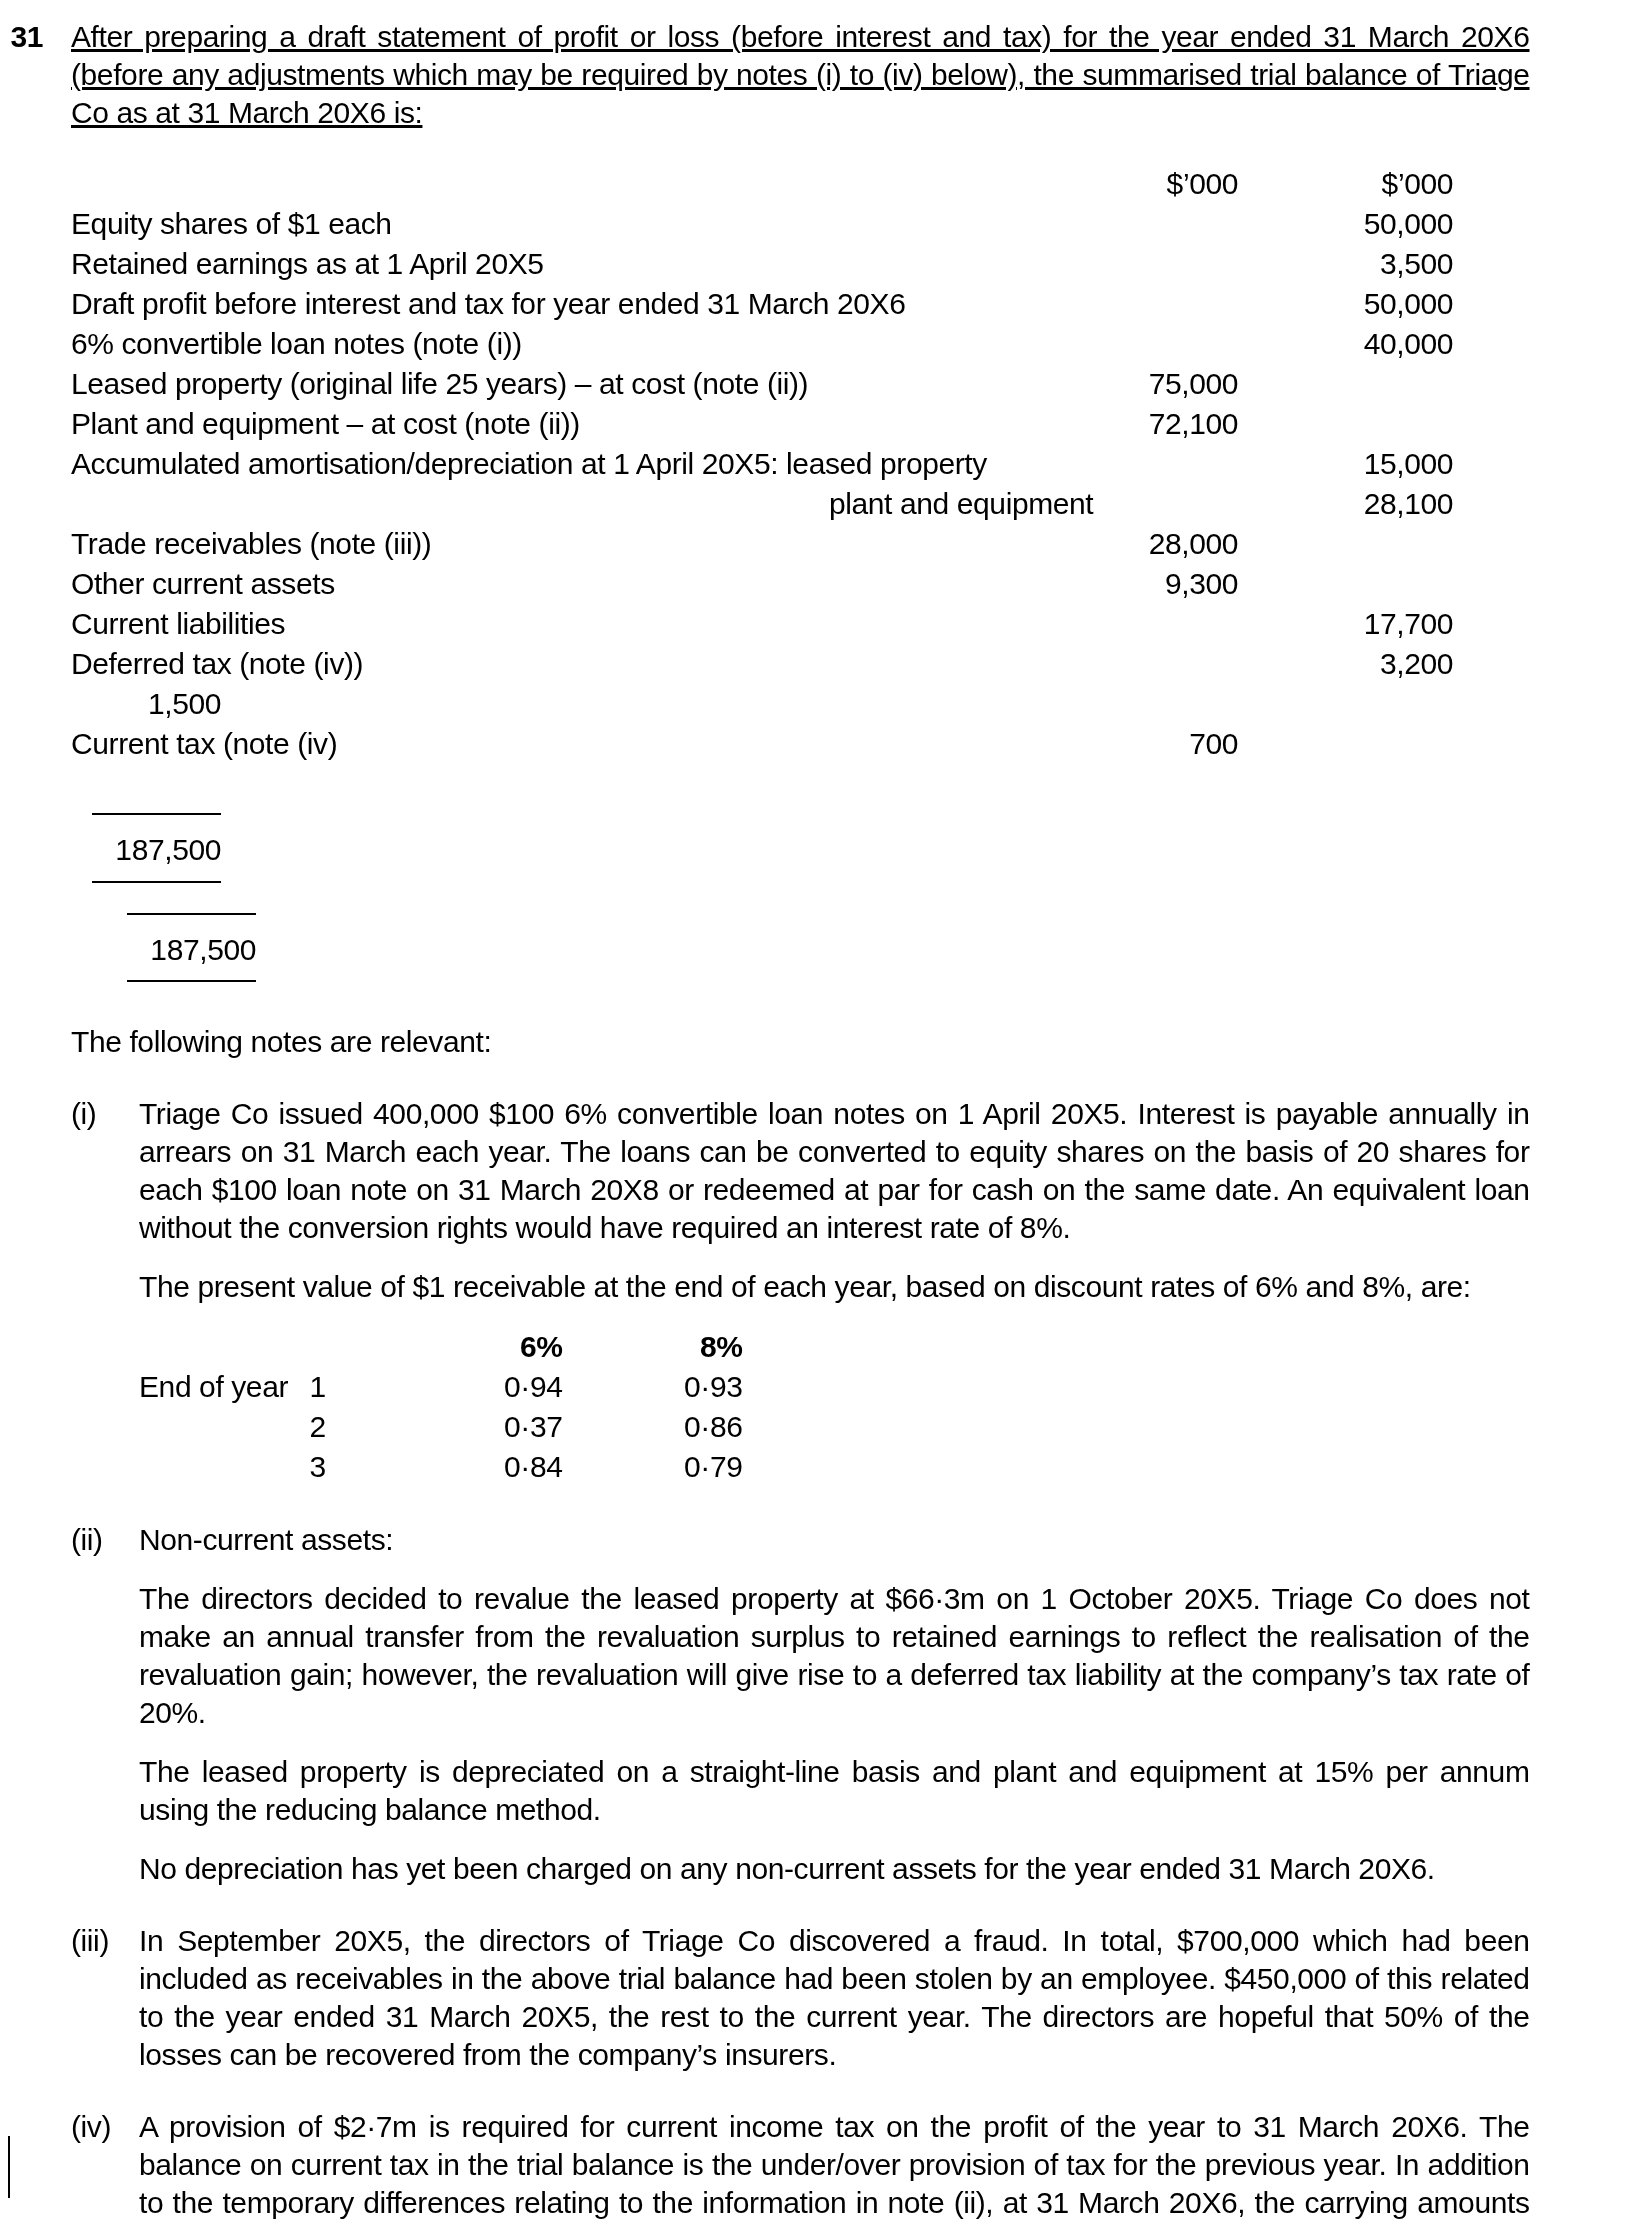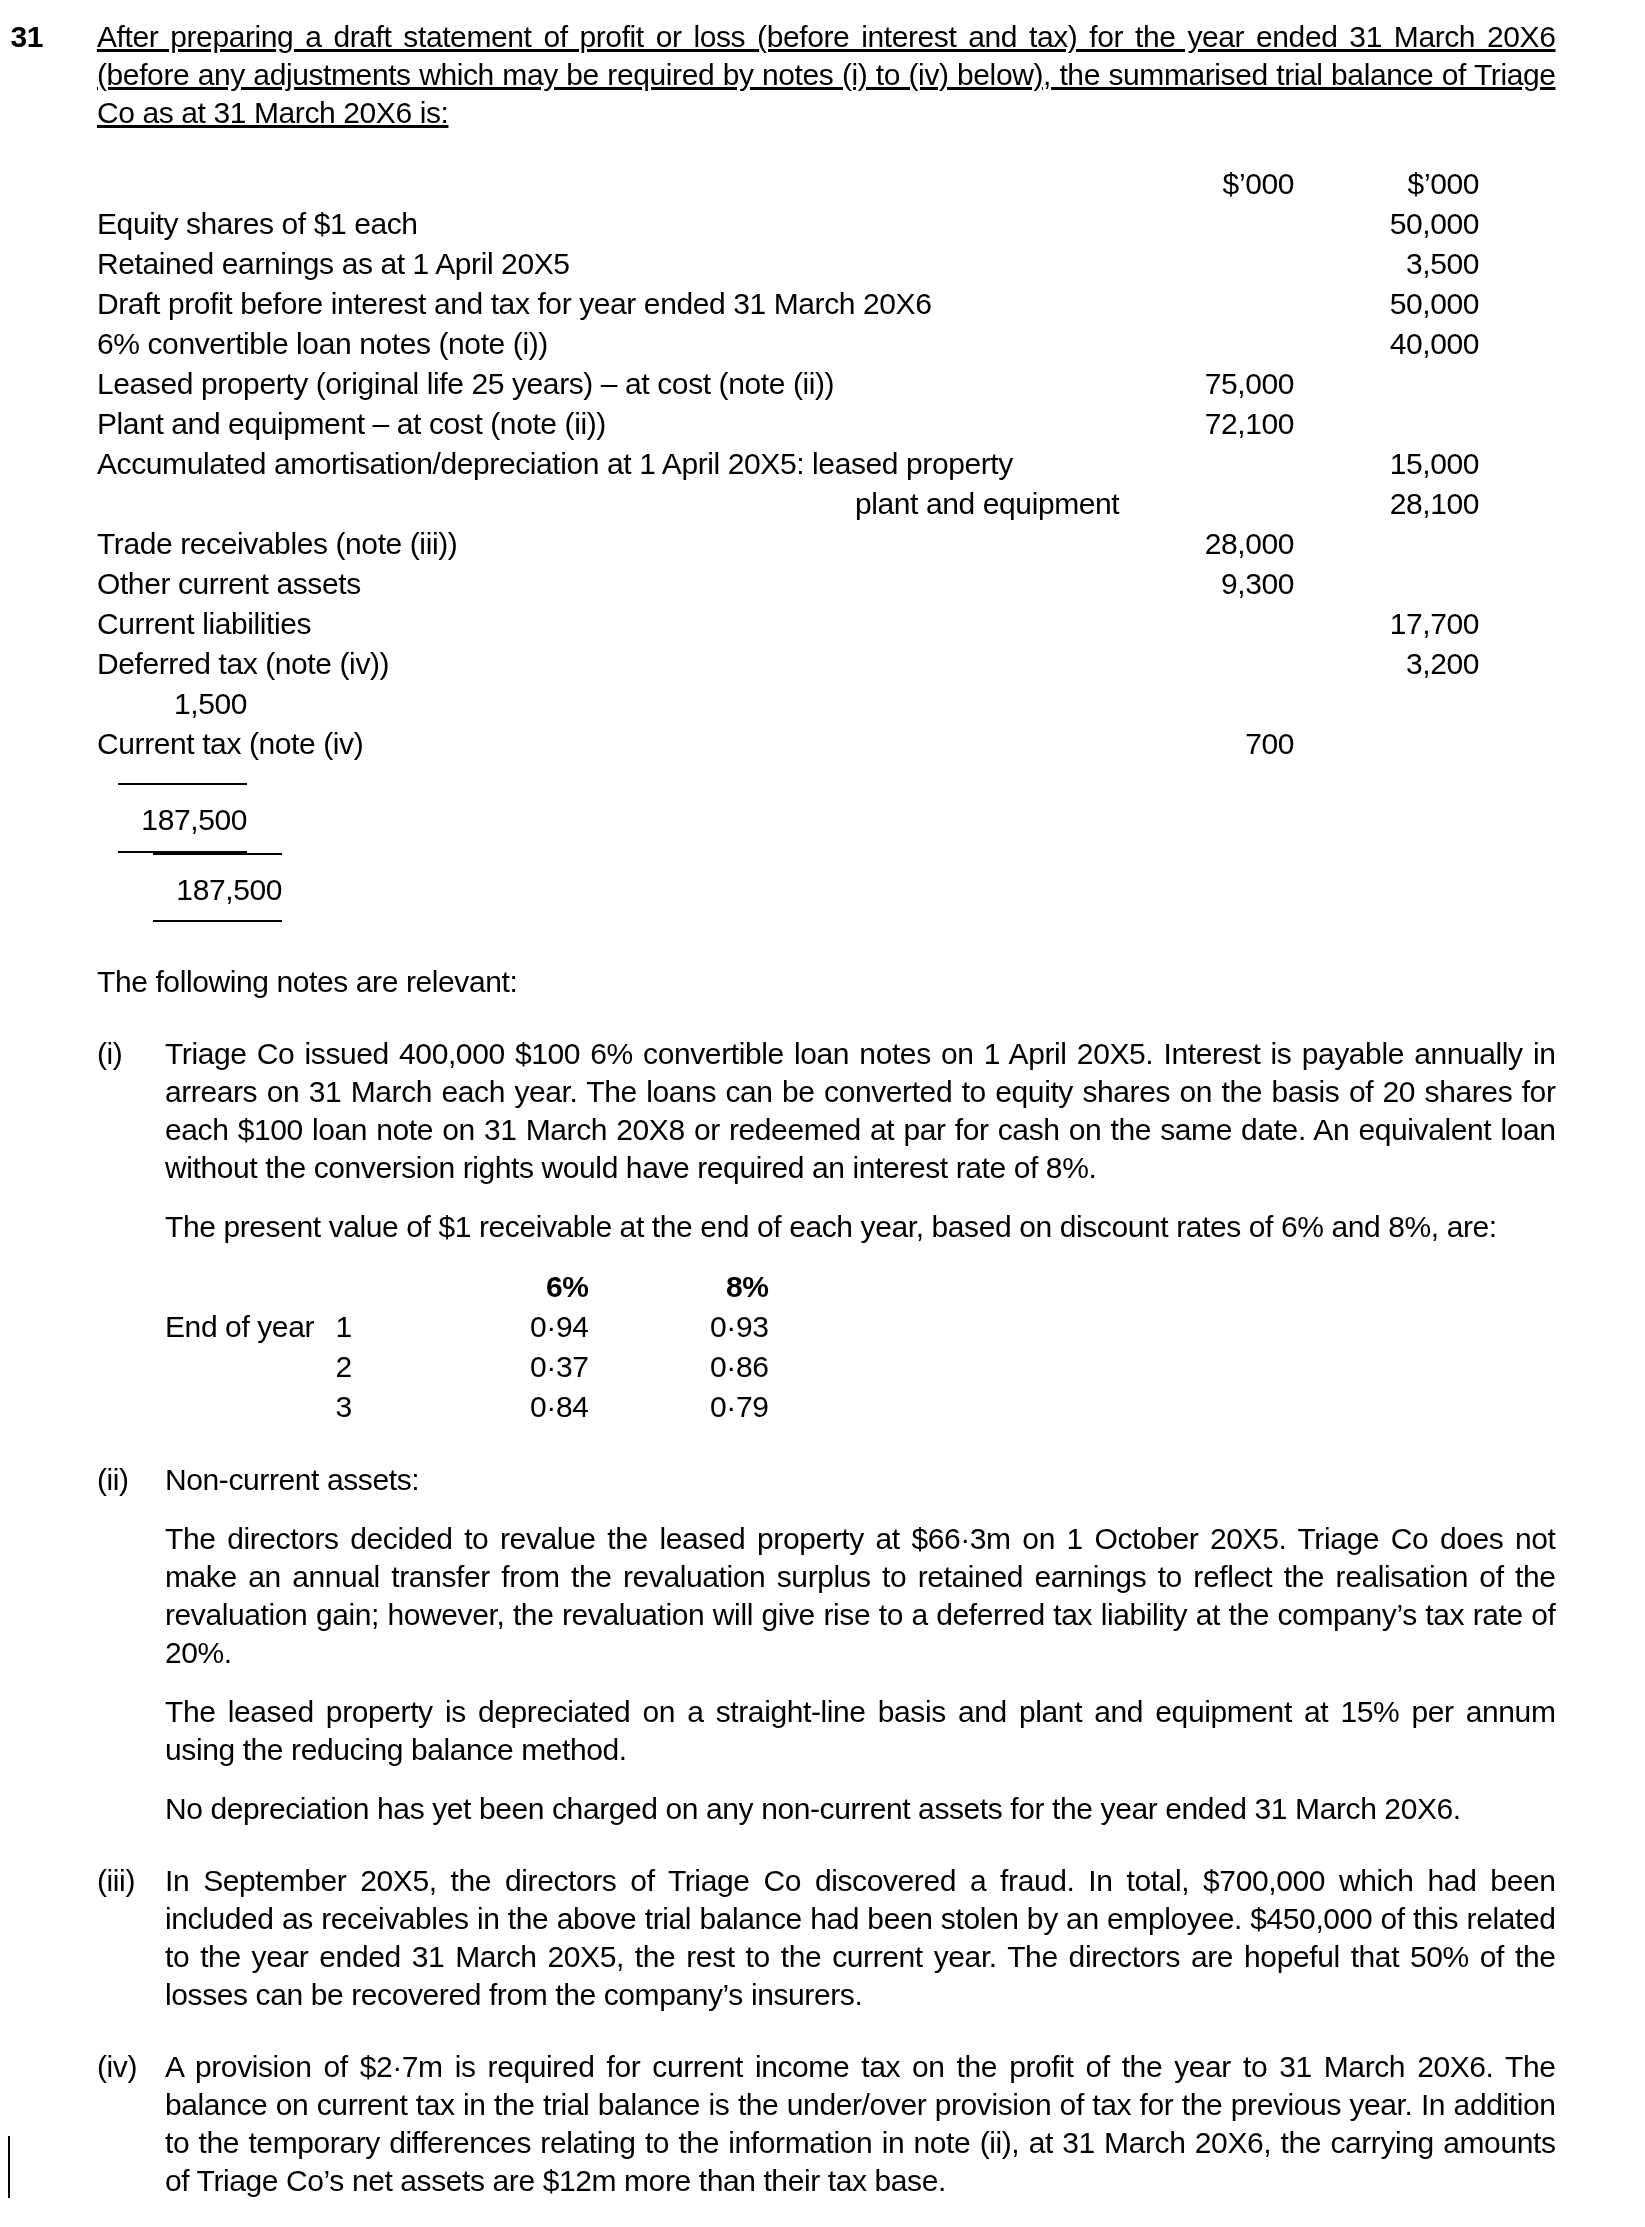--- a/index.html
+++ b/index.html
@@ -7,38 +7,37 @@
     position: relative;
     width: 1552px;
     height: 2227px;
     background: #ffffff;
     color: #000000;
     font-family: "Liberation Sans", sans-serif;
     font-size: 30px;
     line-height: 38px;
     letter-spacing: -0.4px;
     overflow: hidden;
-    padding-left: 26px;
   }
   .bold { font-weight: 700; }
   p { margin: 0; }
   .para { text-align: justify; }
 
   
   .qnum {
     position: absolute;
     left: 10.5px;
     top: 18px;
     font-weight: 700;
   }
   .intro { margin: 18px 22.5px 0 71px; text-decoration: underline; }
 
   
   .tb { margin: 31.5px 0 0 71px; width: 1382px; }
-  .tb-row { display: flex; line-height: 40px; }
+  .tb-row { display: flex; line-height: 40px; gap: 30px; }
   .tb-label { flex: 1 1 auto; white-space: nowrap; }
   .tb-label.indent { padding-left: 758px; }
   .tb-debit  { width: 150px; text-align: right; white-space: nowrap; }
   .tb-credit { width: 185px; text-align: right; white-space: nowrap; }
   .tb-totals { margin-top: 19.5px; flex-direction: column; }
   .total-box {
     display: inline-block;
     width: 129px;
     border-top: 2.3px solid #000;
     border-bottom: 2.3px solid #000;

